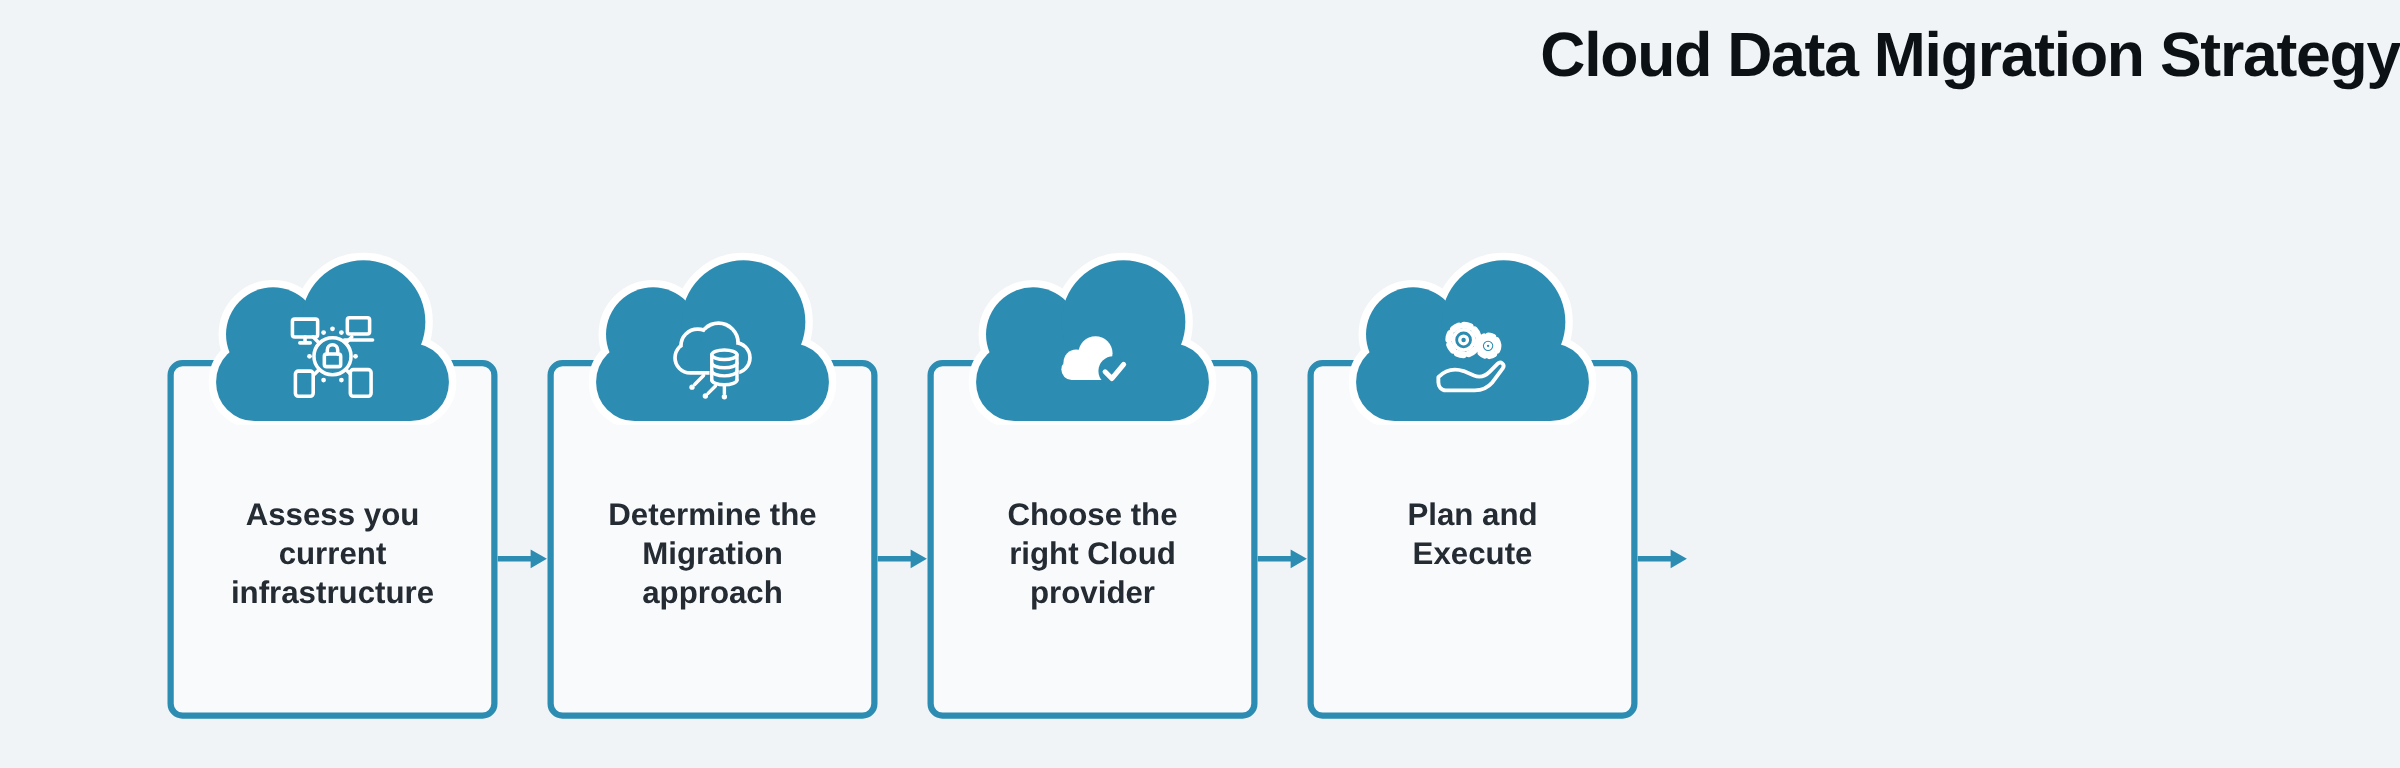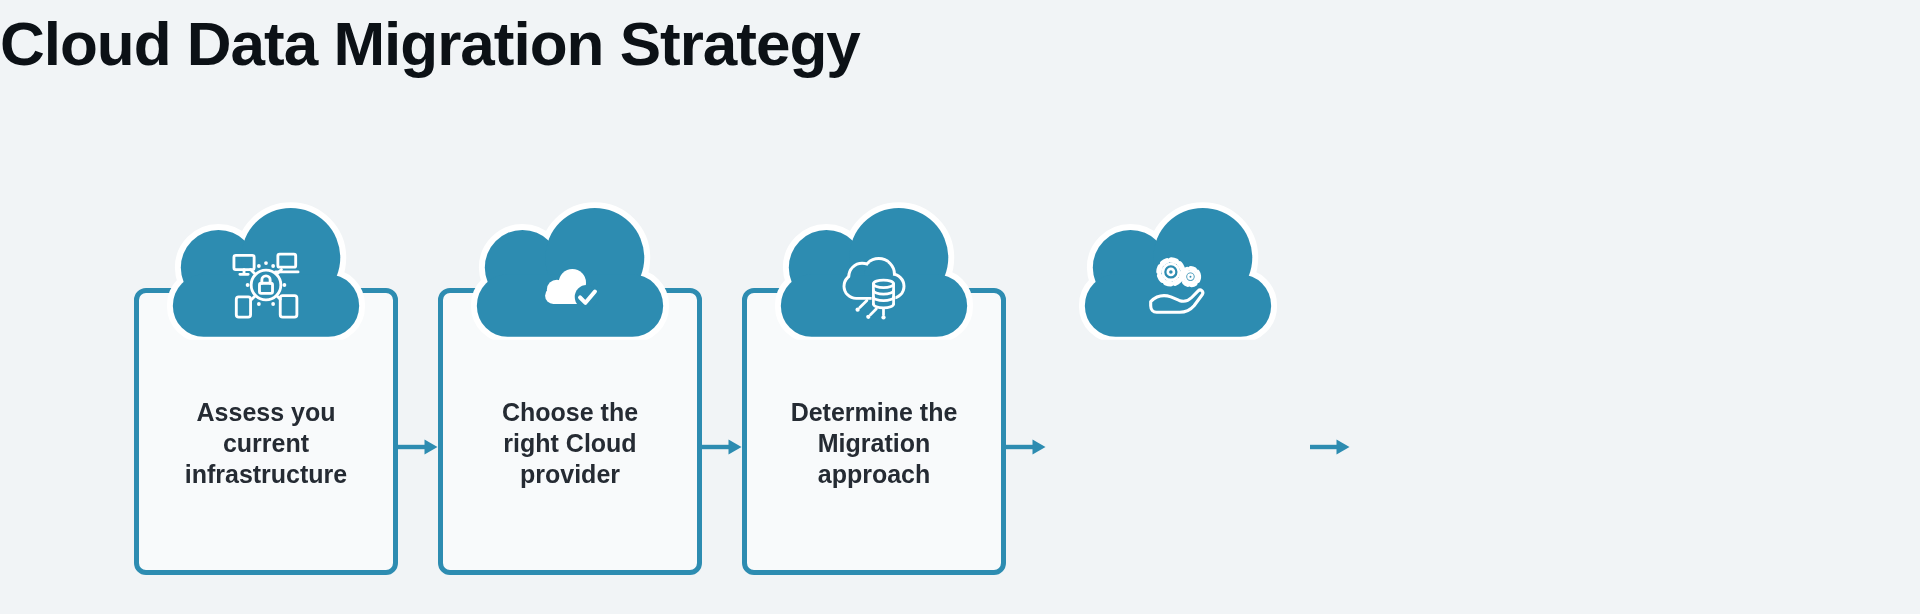--- a/index.html
+++ b/index.html
@@ -11,22 +11,22 @@
   }
   *{box-sizing:border-box;}
   html,body{margin:0;padding:0;}
   body{
     width:1920px;height:614px;overflow:hidden;
     background:var(--page-bg);
     font-family:"Liberation Sans", sans-serif;
   }
   .page-title{
     margin:4px 0 0;
-    text-align:left;
-    font-size:62px;
+    text-align:right;
+    font-size:50px;
     line-height:80px;
     font-weight:800;
     letter-spacing:-1px;
     color:var(--title-color);
   }
   .steps-row{
     position:relative;
     width:1652px;
     margin:117px auto 16px;
     display:flex;
@@ -228,63 +228,67 @@
     <div class="arrow">
       <svg viewBox="0 0 40 18">
         <rect x="0" y="6.8" width="29" height="4.4" fill="var(--accent)"></rect>
         <path d="M26.5 1.5 L39.5 9 L26.5 16.5 Z" fill="var(--accent)"></path>
       </svg>
     </div>
   </div>
 
   <div class="step has-arrow">
     <div class="step-box">
-      <div class="step-label">Choose the
-right Cloud
-provider</div>
+      <div class="step-label">Determine the
+Migration
+approach</div>
     </div>
     <div class="cloud">
       <svg class="cloud-svg" viewBox="0 0 210 140">
             <use href="#sym-cloud"></use>
           </svg>
       <svg class="icon-svg" viewBox="0 0 64 64">
-            <use class="icon-use" href="#sym-cloud-check-icon"></use>
+            <use class="icon-use" href="#sym-cloud-database-icon"></use>
           </svg>
     </div>
     <div class="arrow">
       <svg viewBox="0 0 40 18">
         <rect x="0" y="6.8" width="29" height="4.4" fill="var(--accent)"></rect>
         <path d="M26.5 1.5 L39.5 9 L26.5 16.5 Z" fill="var(--accent)"></path>
       </svg>
     </div>
   </div>
 
   <div class="step has-arrow">
     <div class="step-box">
-      <div class="step-label">Determine the
-Migration
-approach</div>
+      <div class="step-label">Choose the
+right Cloud
+provider</div>
     </div>
     <div class="cloud">
       <svg class="cloud-svg" viewBox="0 0 210 140">
             <use href="#sym-cloud"></use>
           </svg>
       <svg class="icon-svg" viewBox="0 0 64 64">
-            <use class="icon-use" href="#sym-cloud-database-icon"></use>
+            <use class="icon-use" href="#sym-cloud-check-icon"></use>
           </svg>
     </div>
     <div class="arrow">
       <svg viewBox="0 0 40 18">
         <rect x="0" y="6.8" width="29" height="4.4" fill="var(--accent)"></rect>
         <path d="M26.5 1.5 L39.5 9 L26.5 16.5 Z" fill="var(--accent)"></path>
       </svg>
     </div>
   </div>
 
   <div class="step has-arrow">
+    <div class="step-box">
+      <div class="step-label">Plan and
+Execute</div>
+    </div>
     <div class="cloud">
       <svg class="cloud-svg" viewBox="0 0 210 140">
             <use href="#sym-cloud"></use>
           </svg>
       <svg class="icon-svg" viewBox="0 0 64 64">
             <use class="icon-use" href="#sym-gears-hand-icon"></use>
           </svg>
     </div>
     <div class="arrow">
       <svg viewBox="0 0 40 18">

